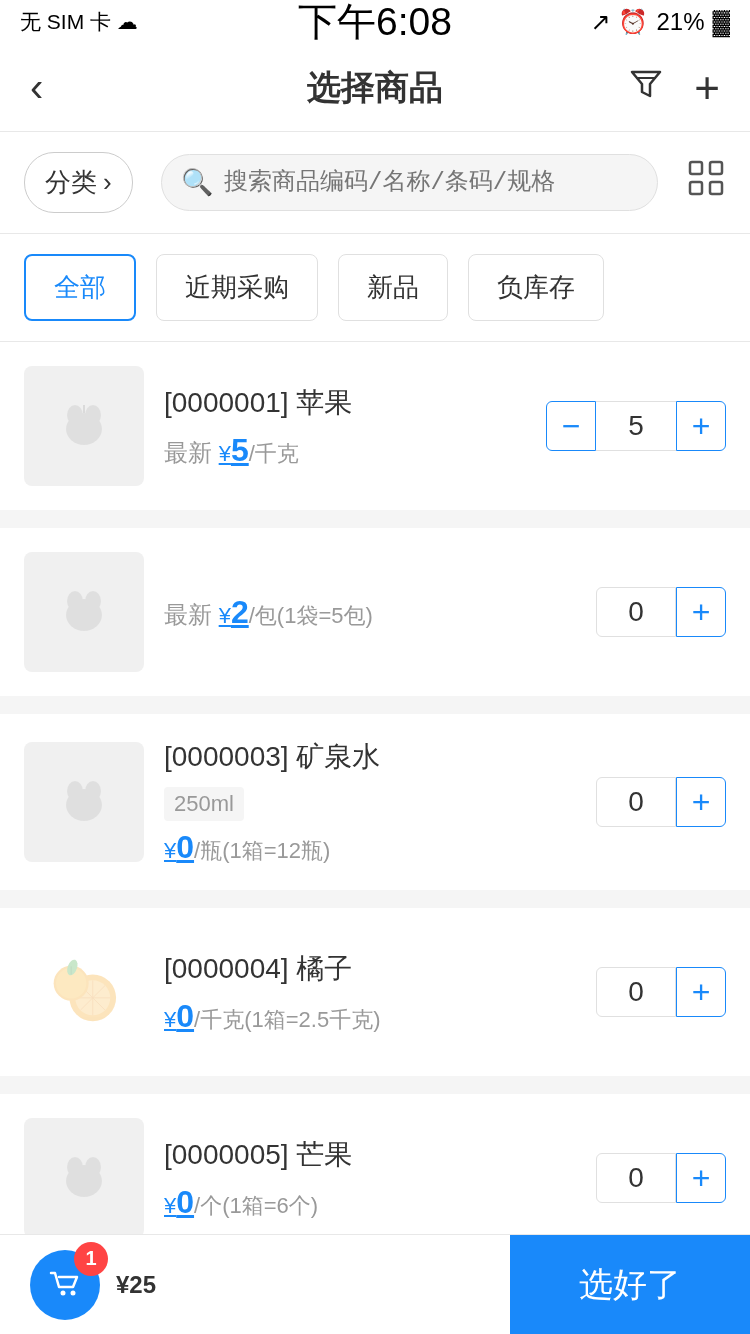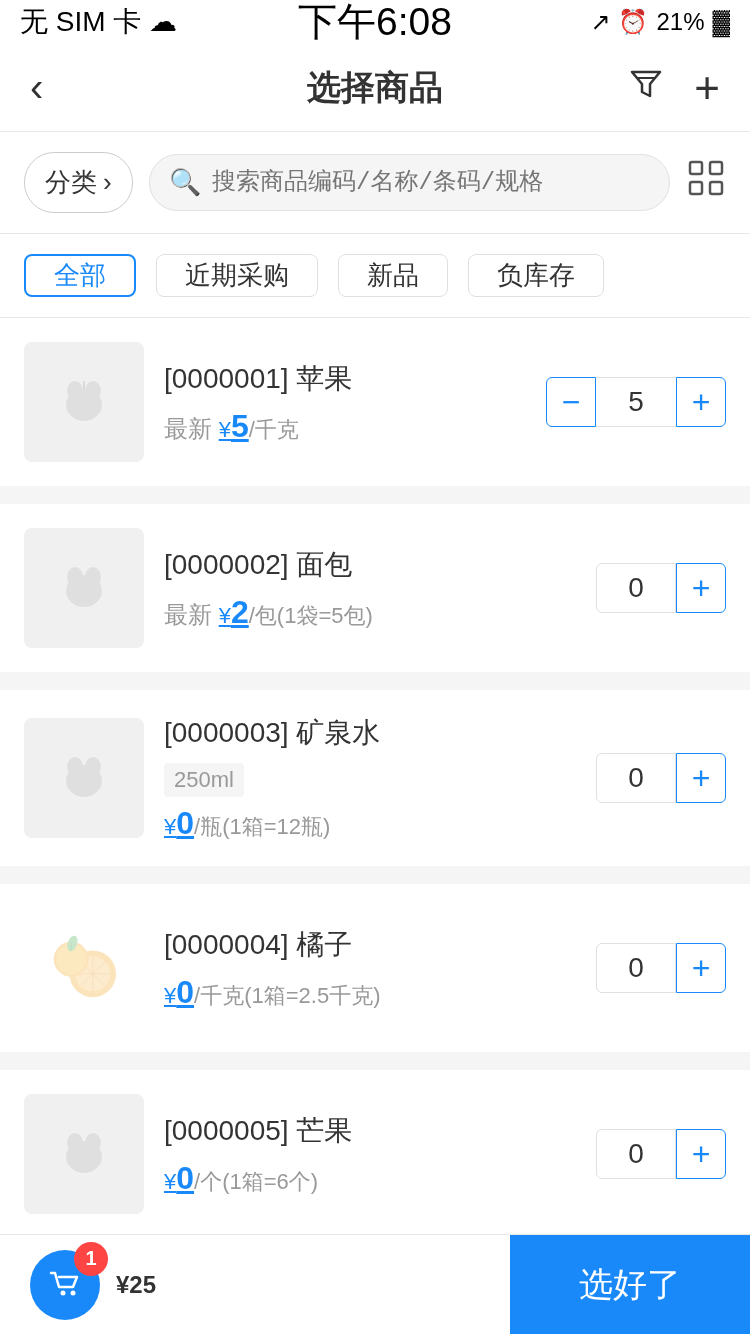--- a/index.html
+++ b/index.html
@@ -17,21 +17,21 @@
     .status-bar {
       background: #fff;
       height: 44px;
       display: flex;
       align-items: center;
       justify-content: space-between;
       padding: 0 20px;
       font-size: 26px;
       font-weight: 500;
     }
-    .status-left { display: flex; align-items: center; gap: 10px; font-size: 28px; }
+    .status-left { display: flex; align-items: center; gap: 10px; font-size: 21px; }
     .status-center { font-size: 39px; font-weight: 400; position: absolute; left: 50%; transform: translateX(-50%); }
     .status-right { display: flex; align-items: center; gap: 8px; font-size: 24px; }
 
     
     .nav-bar {
       background: #fff;
       height: 88px;
       display: flex;
       align-items: center;
       justify-content: space-between;
@@ -54,21 +54,21 @@
     }
     .nav-actions { display: flex; align-items: center; gap: 30px; }
     .nav-icon { font-size: 36px; color: #333; cursor: pointer; }
 
     
     .filter-bar {
       background: #fff;
       padding: 20px 24px;
       display: flex;
       align-items: center;
-      gap: 16px;
+      gap: 28px;
       border-bottom: 1px solid #e8e8e8;
     }
     .category-btn {
       background: #fff;
       border: 1.5px solid #ccc;
       border-radius: 30px;
       padding: 12px 20px;
       font-size: 26px;
       color: #333;
       display: flex;
@@ -100,21 +100,21 @@
 
     
     .tab-bar {
       background: #fff;
       padding: 20px 24px;
       display: flex;
       gap: 20px;
       border-bottom: 1px solid #e8e8e8;
     }
     .tab-btn {
-      padding: 2px 28px;
+      padding: 14px 28px;
       border-radius: 8px;
       font-size: 26px;
       border: 1.5px solid #e0e0e0;
       background: #fff;
       color: #333;
       cursor: pointer;
     }
     .tab-btn.active {
       background: #fff;
       border: 2px solid #1989fa;
@@ -398,21 +398,20 @@
 
   <div class="product-item">
     <div class="product-image">
       <svg viewBox="0 0 70 70" fill="none" xmlns="http://www.w3.org/2000/svg">
         <ellipse cx="35" cy="38" rx="18" ry="16" fill="#bbb"></ellipse>
         <ellipse cx="26" cy="24" rx="8" ry="10" fill="#bbb"></ellipse>
         <ellipse cx="44" cy="24" rx="8" ry="10" fill="#bbb"></ellipse>
       </svg>
     </div>
     <div class="product-info">
-      <div class="product-name">[0000002] 面包</div>
       <div class="product-price">
         <span class="price-label">最新 </span>
         <span class="price-unit">¥</span><span class="price-num">2</span><span class="price-label" style="font-size:22px;">/包</span><span class="price-extra">(1袋=5包)</span>
       </div>
     </div>
     <div class="qty-control">
       <input class="qty-input" type="text" value="0" style="border-radius: 6px 0px 0px 6px; border: 1.5px solid rgb(224, 224, 224);">
       <button class="qty-btn qty-plus">+</button>
     </div>
   </div>

